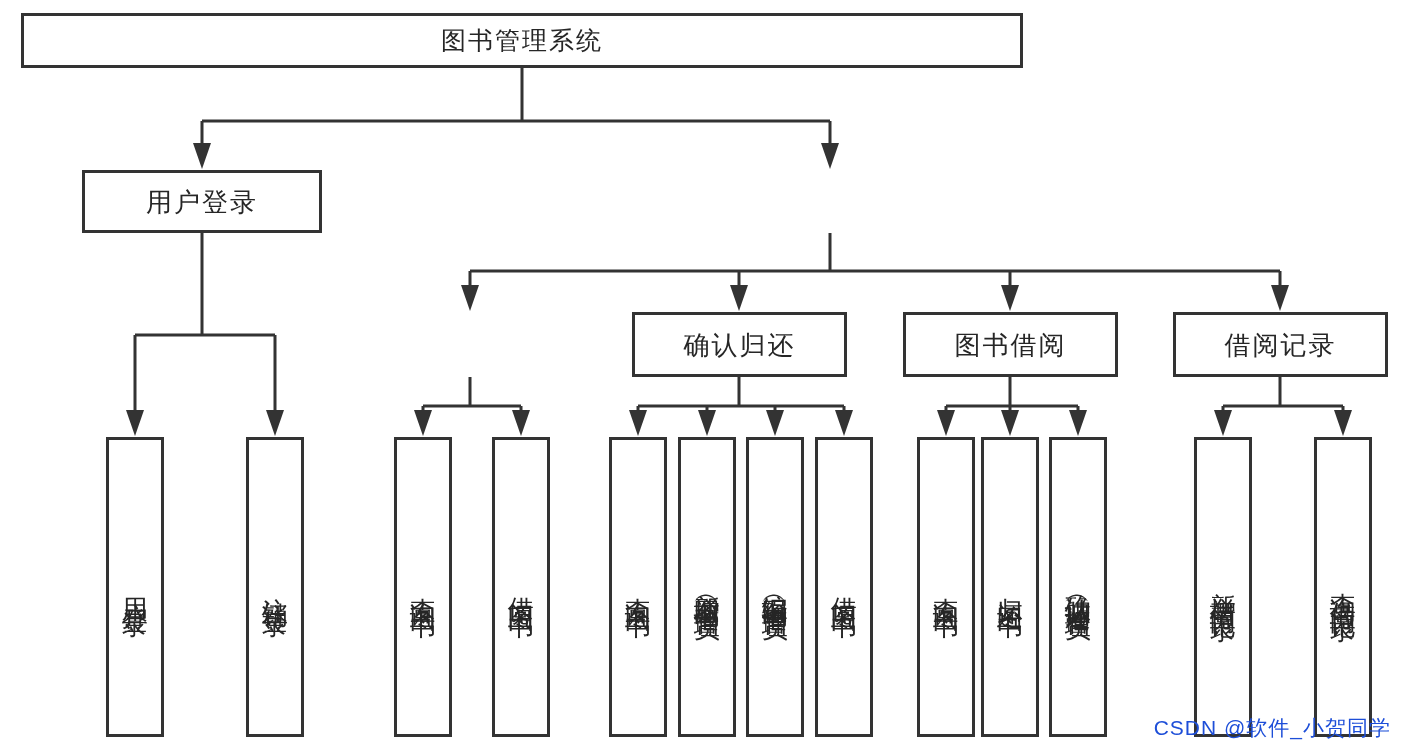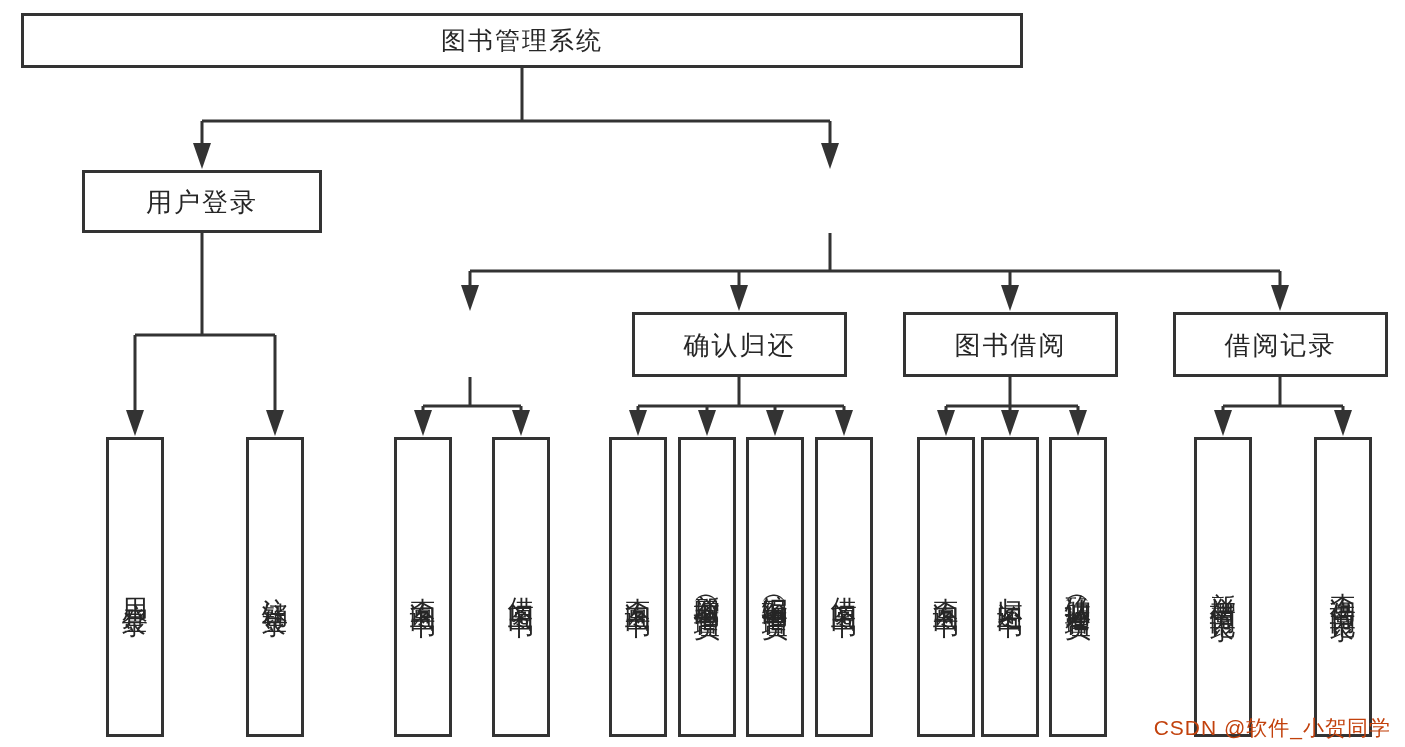--- a/index.html
+++ b/index.html
@@ -44,21 +44,21 @@
     line-height: 1.1;
     white-space: nowrap;
   }
   .node.v.long span { letter-spacing: 3px; }
   .watermark {
     position: absolute;
     right: 14px;
     bottom: 5px;
     font-size: 21px;
     letter-spacing: 1px;
-    color: #c2410c;
+    color: #1d4ed8;
     white-space: nowrap;
     z-index: 5;
   }
 </style>
 </head>
 <body>
 
 <div class="stage">
 
   <svg class="wires" viewBox="0 0 1405 747" xmlns="http://www.w3.org/2000/svg">

